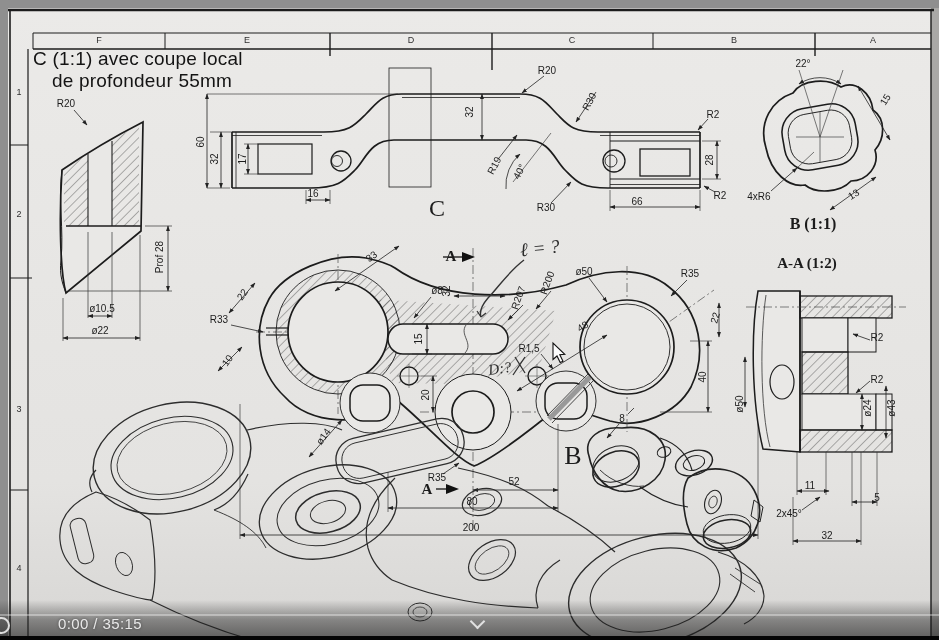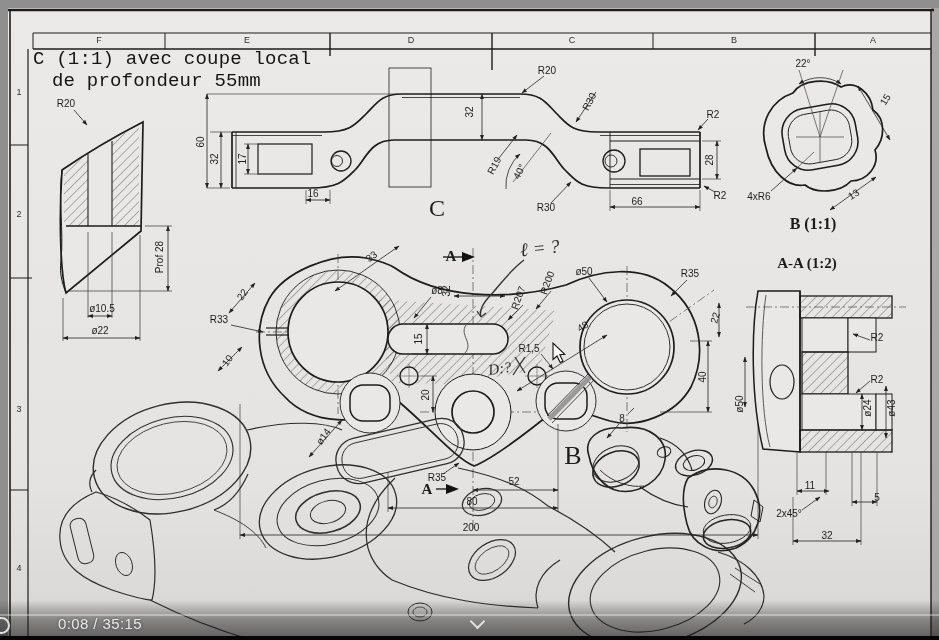--- a/index.html
+++ b/index.html
@@ -1,18 +1,18 @@
 <!DOCTYPE html>
 <html><head>
 <meta charset="utf-8">
 <style>
   html,body{margin:0;padding:0;background:#8f8f8f;font-family:"Liberation Sans",sans-serif}
   #stage{position:relative;width:939px;height:640px;overflow:hidden;background:#8f8f8f}
   #dwg{position:absolute;left:0;top:0}
-  .note{position:absolute;color:#141414;font-family:Liberation Mono, monospace;font-size:19px;letter-spacing:.2px;white-space:nowrap}
+  .note{position:absolute;color:#141414;font-family:Liberation Sans, sans-serif;font-size:19px;letter-spacing:.2px;white-space:nowrap}
   #note1{left:33px;top:48px}
   #note2{left:52px;top:70px}
   
   .lbl{fill:#1c1c1c;text-anchor:middle;dominant-baseline:middle}
   .dim{font-family:"Liberation Sans",sans-serif}
   .frm{fill:#2e2e2e;font-family:"Liberation Sans",sans-serif}
   .serif{font-family:"Liberation Serif",serif}
   .serifb{font-family:"Liberation Serif",serif;font-weight:bold}
   .hand{font-family:"Liberation Serif",serif;font-style:italic;fill:#2b2b2b}
   
@@ -431,16 +431,16 @@
       <path d="M0,0 L0,16.5 L4,13 L7.2,19.5 L10,18.2 L6.8,11.8 L11.8,11.3 Z" fill="#fdfdfd" stroke="#111" stroke-width="1.1"></path>
     </g>
   </svg>
 
   <div class="note" id="note1">C (1:1) avec coupe local</div>
   <div class="note" id="note2">de profondeur 55mm</div>
 
   <div class="player-grad"></div>
   <div class="scrub-line"></div>
   <span class="partial-icon"></span>
-  <div class="time"><span>0:08</span><span> / </span><span>35:15</span></div>
+  <div class="time"><span>0:00</span><span> / </span><span>35:15</span></div>
   <div class="chevron"></div>
   <div class="black-bar"></div>
 </div>
 
 </body></html>

